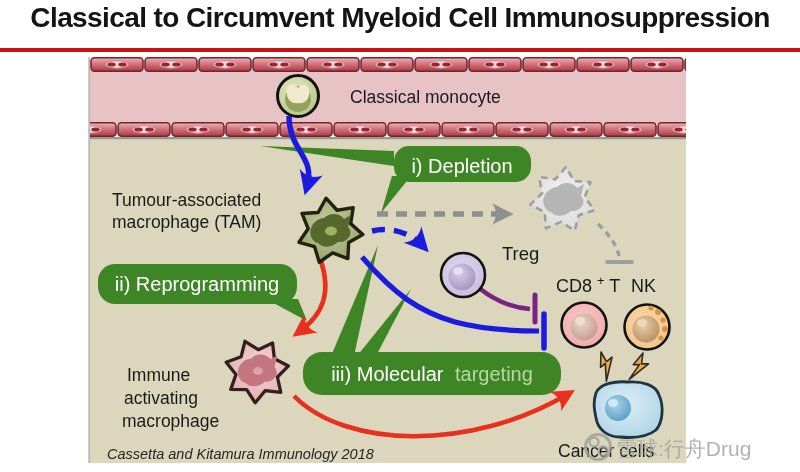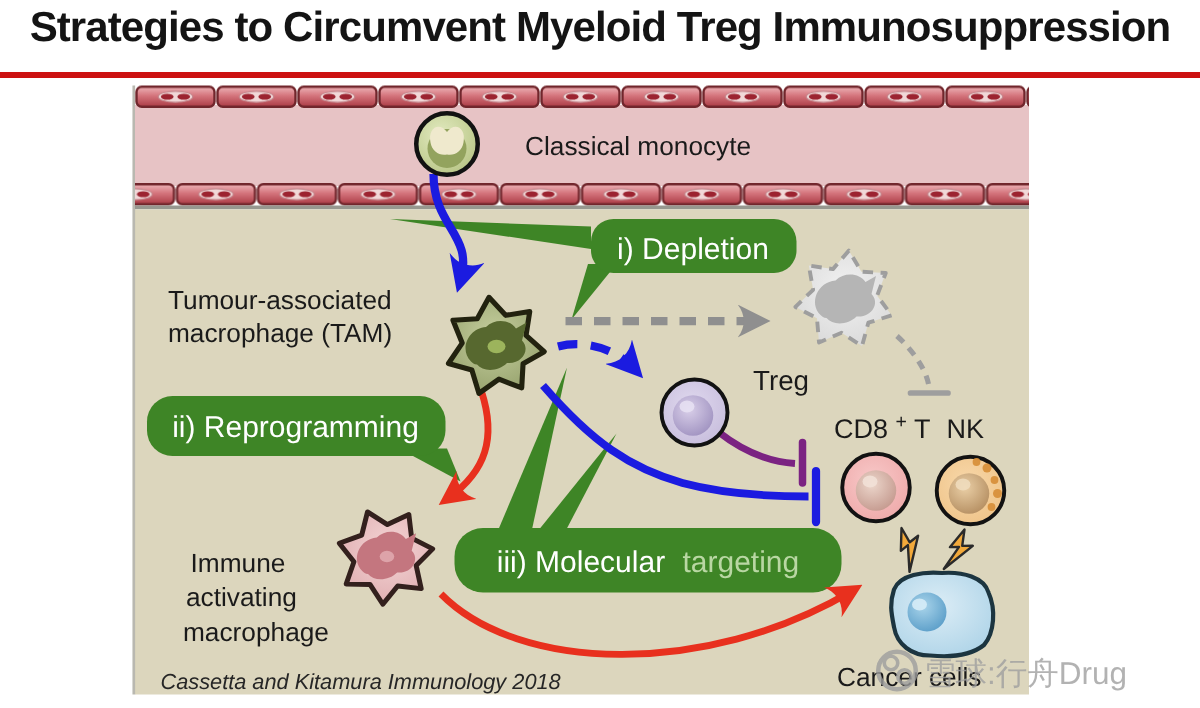--- a/index.html
+++ b/index.html
@@ -14,21 +14,21 @@
   }
   .red-line { position:absolute; top:48px; left:0; width:800px; height:4px; }
   svg.diagram { position:absolute; top:0; left:0; }
   svg text { font-family:"Liberation Sans", sans-serif; }
 </style>
 </head>
 <body>
 
 <div class="slide">
 
-  <div class="title">Strategies to Circumvent Myeloid Treg Immunosuppression</div>
+  <div class="title">Classical to Circumvent Myeloid Cell Immunosuppression</div>
   <div class="red-line" style="background: rgb(204, 17, 17);"></div>
 
   <svg class="diagram" width="800" height="472" viewBox="0 0 800 472">
     <defs>
       <linearGradient id="cellG" x1="0" y1="0" x2="0" y2="1">
         <stop offset="0" stop-color="#edb3b7"></stop>
         <stop offset="0.45" stop-color="#d4747c"></stop>
         <stop offset="1" stop-color="#ab3b45"></stop>
       </linearGradient>
       <radialGradient id="monoG" cx="0.4" cy="0.35" r="0.8">

